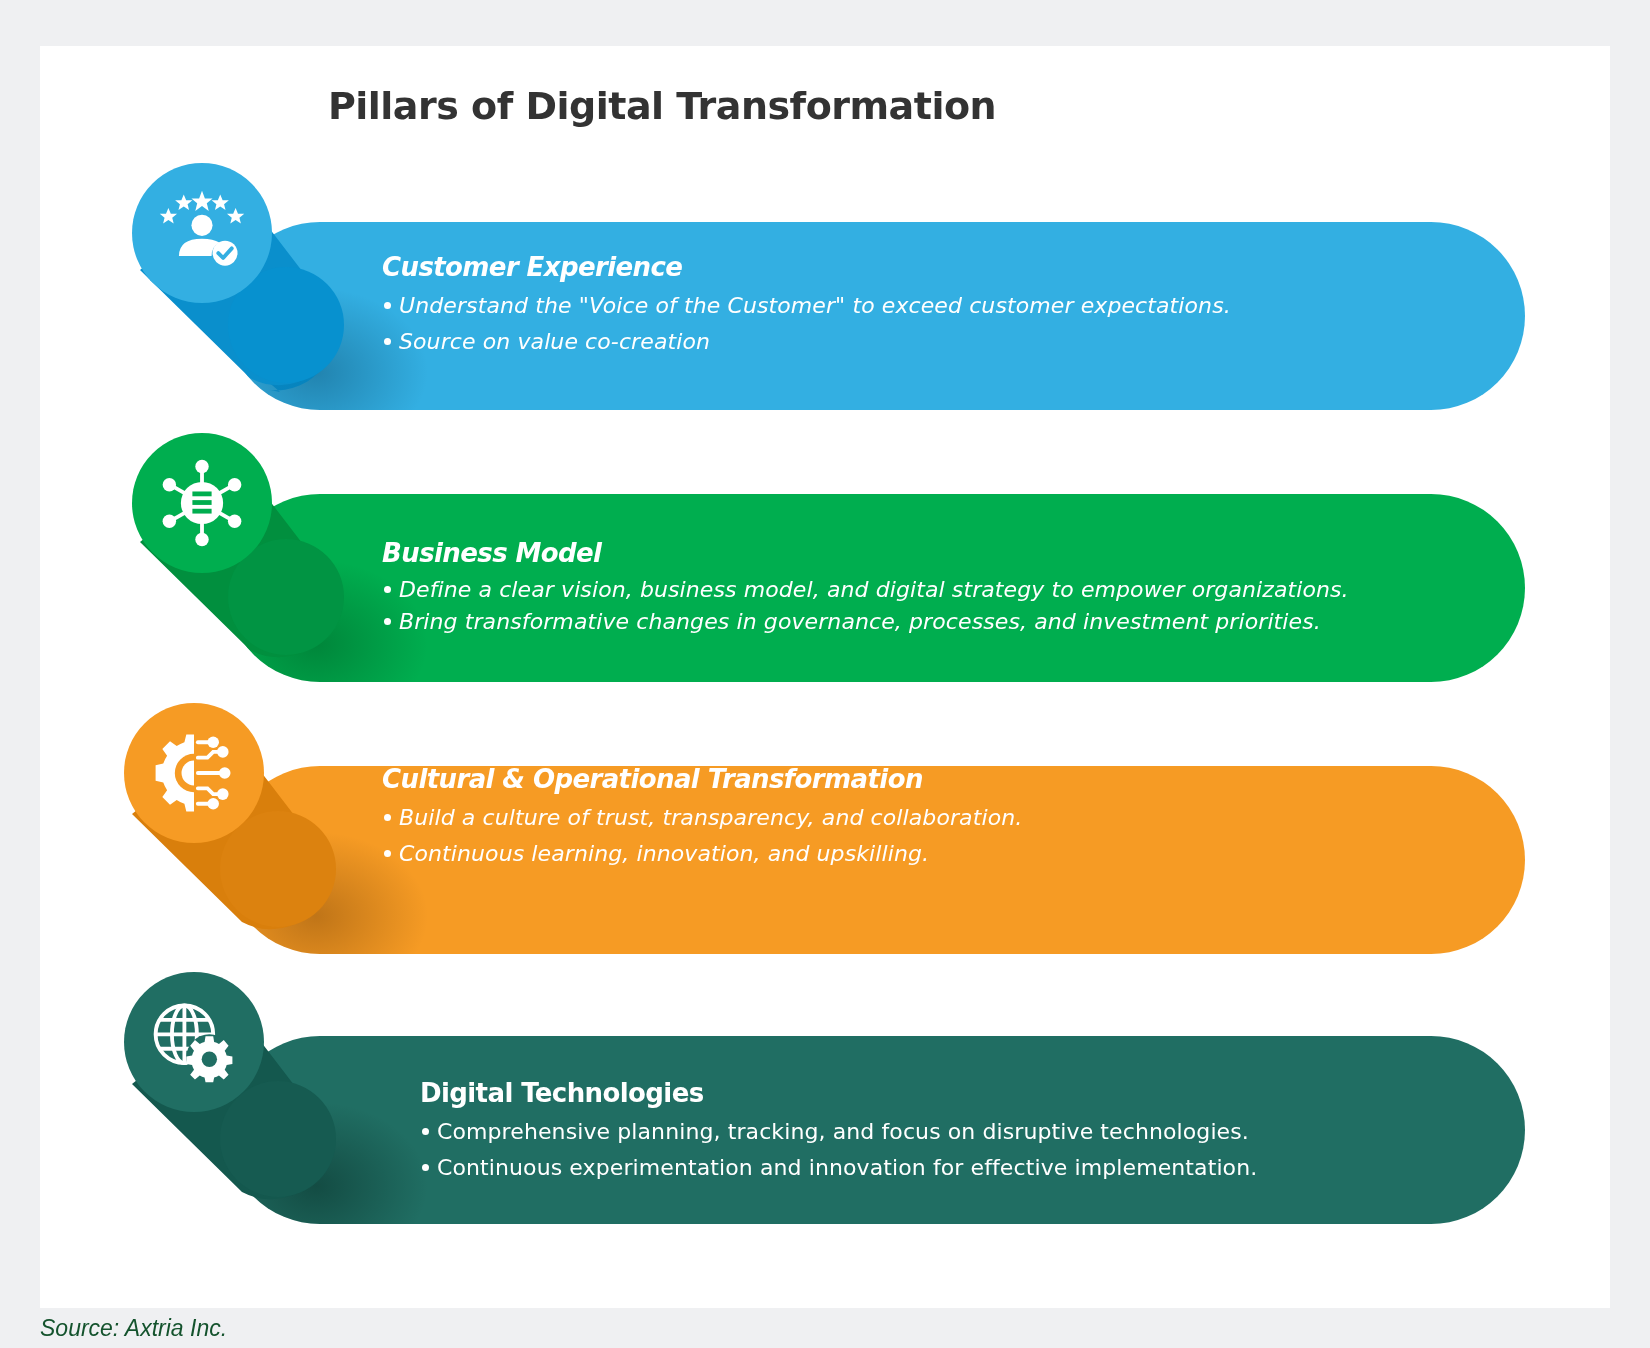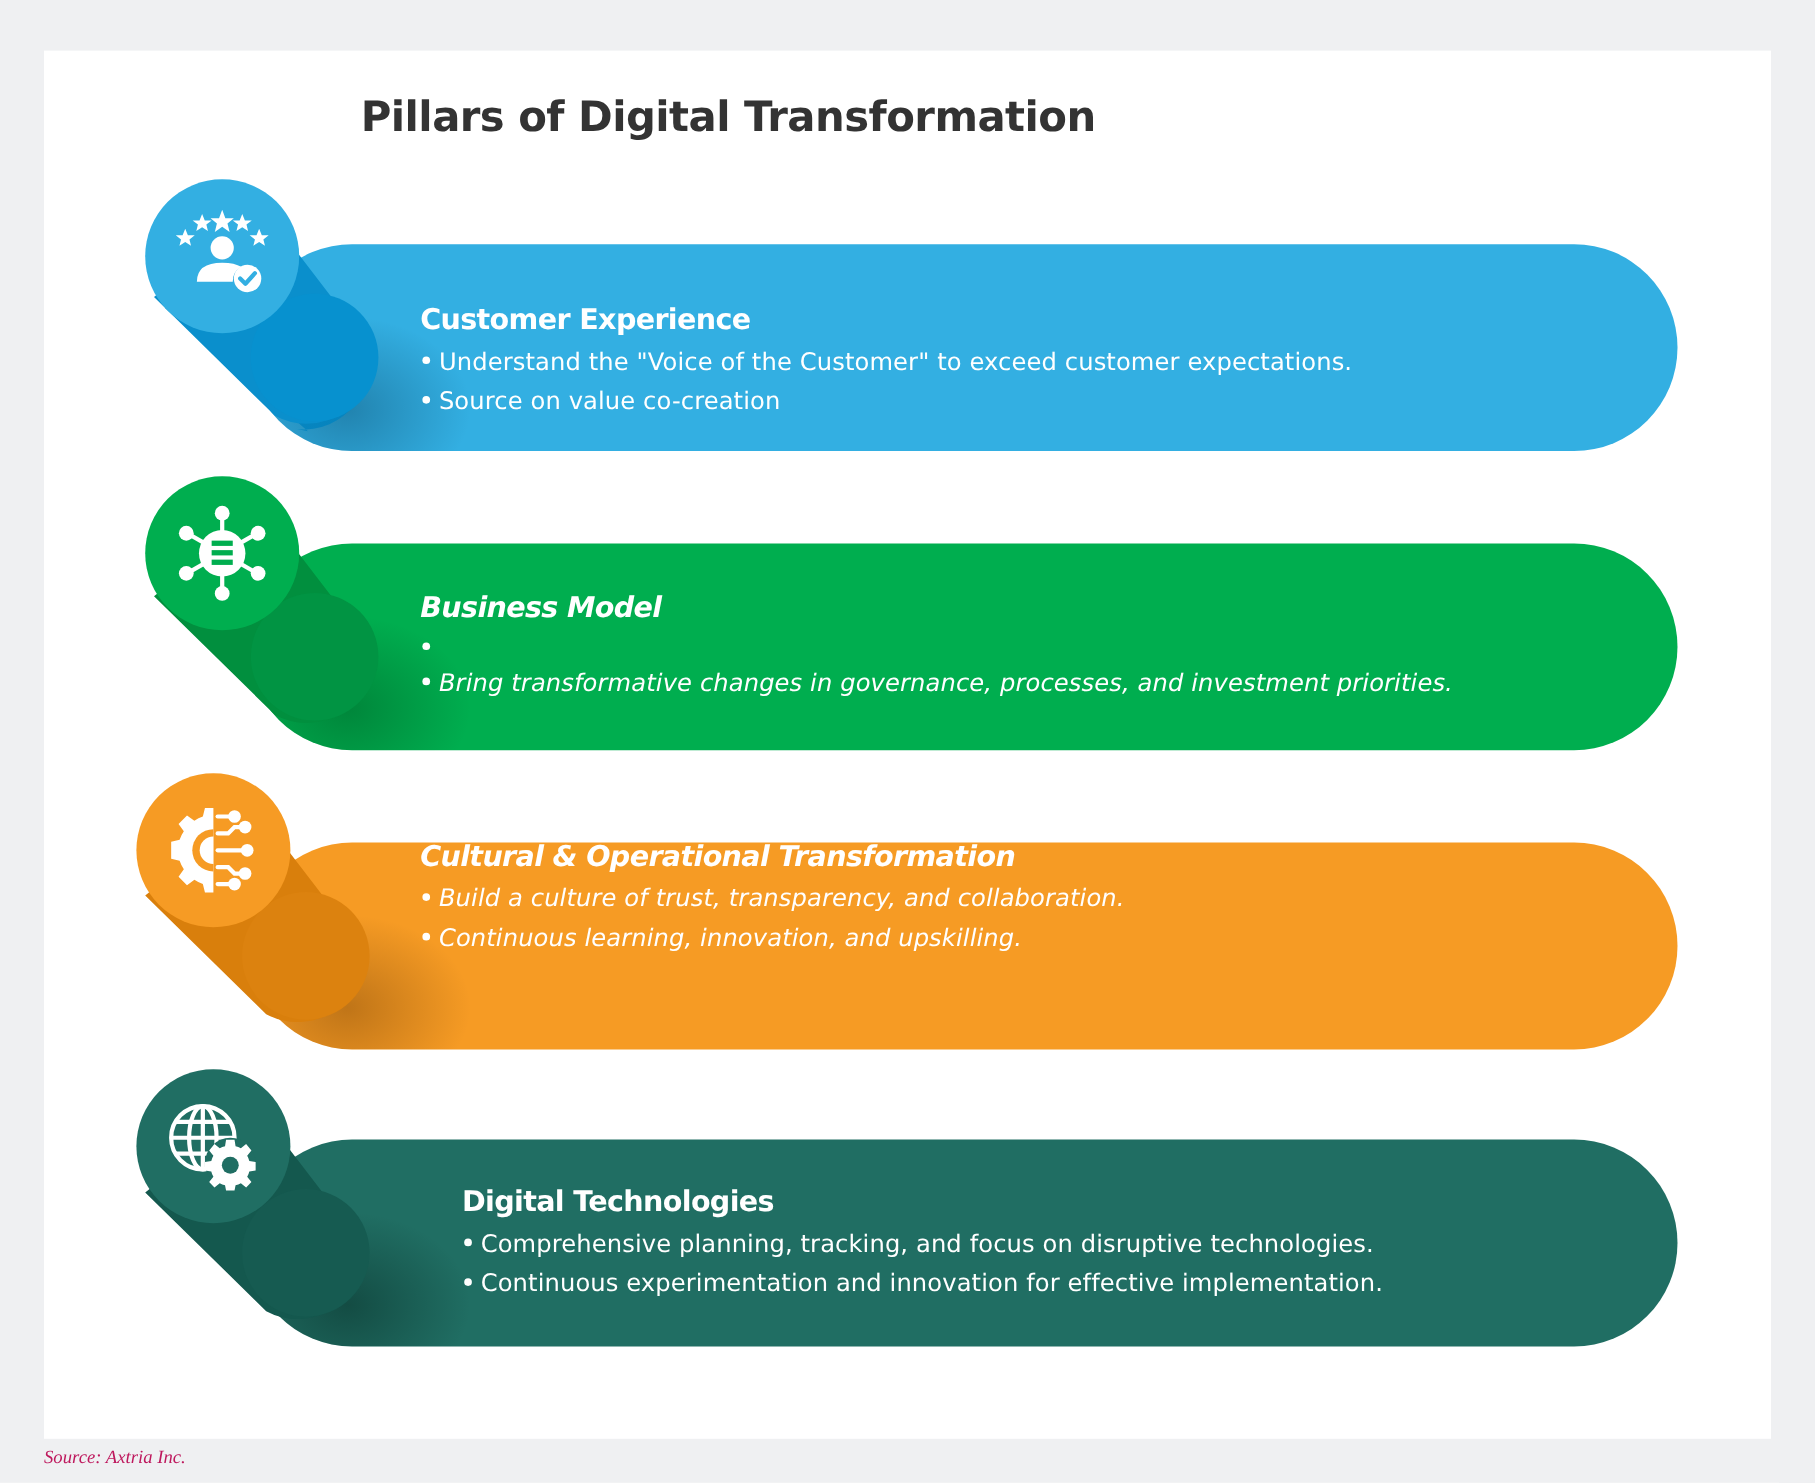--- a/index.html
+++ b/index.html
@@ -98,24 +98,24 @@
       vertical-align: middle;
       margin-right: 8px;
       margin-left: 2px;
       position: relative;
       top: -2px;
     }
     .source {
       position: absolute;
       left: 40px;
       top: 1315px;
-      font-family: Liberation Serif, serif;
+      font-family: Liberation Sans, sans-serif;
       font-style: italic;
-      font-size: 17px;
-      color: #be185d;
+      font-size: 23px;
+      color: #14532d;
     }
     .source .src-label {
       font-weight: normal;
     }
   </style>
 </head>
 <body>
 
 <div class="card"></div>
 
@@ -144,21 +144,21 @@
         <polygon points="69,10 71.5,16 78,16 73,20 74.5,26 69,22.5 63.5,26 65,20 60,16 66.5,16"></polygon>
         <polygon points="15,24 17.5,30 24,30 19,34 20.5,40 15,36.5 9.5,40 11,34 6,30 12.5,30"></polygon>
         <polygon points="85,24 87.5,30 94,30 89,34 90.5,40 85,36.5 79.5,40 81,34 76,30 82.5,30"></polygon>
         <circle cx="50" cy="42" r="11"></circle>
         <path d="M 26 74 Q 26 56 50 56 Q 62 56 68 60 A 16 16 0 0 0 60 74 Z"></path>
         <circle cx="74" cy="71" r="13"></circle>
       </g>
       <path d="M 67 71 L 72 76 L 81 66" stroke="#33afe2" stroke-width="4" fill="none" stroke-linecap="round" stroke-linejoin="round"></path>
     </svg>
   </div>
-  <div class="text-block" style="top:274px;">
+  <div class="text-block" style="top:250px;font-style:italic;">
     <div class="heading">Customer Experience</div>
     <div class="bullet"><span class="dot"></span><span>Understand the "Voice of the Customer" to exceed customer expectations.</span></div>
     <div class="bullet"><span class="dot"></span><span>Source on value co-creation</span></div>
   </div>
 </div>
 
 <div class="pillar" style="top:0;font-style:italic;">
   <div class="pill" style="top:494px;background:#00ae4f;">
     <div class="pill-shade" style="background:radial-gradient(ellipse 160px 120px at 90px 150px, rgba(0,60,20,0.35), rgba(0,0,0,0) 70%);"></div>
   </div>
@@ -184,21 +184,21 @@
       </g>
       <g fill="#00ae4f">
         <rect x="40" y="38" width="20" height="5"></rect>
         <rect x="40" y="47" width="20" height="5"></rect>
         <rect x="40" y="56" width="20" height="5"></rect>
       </g>
     </svg>
   </div>
   <div class="text-block" style="top:536px;">
     <div class="heading">Business Model</div>
-    <div class="bullet" style="line-height:32px;"><span class="dot"></span></div>
+    <div class="bullet" style="line-height:32px;"><span class="dot"></span><span>Define a clear vision, business model, and digital strategy to empower organizations.</span></div>
     <div class="bullet" style="line-height:32px;"><span class="dot"></span><span>Bring transformative changes in governance, processes, and investment priorities.</span></div>
   </div>
 </div>
 
 <div class="pillar" style="top:0;">
   <div class="pill" style="top:766px;background:#f69b24;">
     <div class="pill-shade" style="background:radial-gradient(ellipse 160px 120px at 90px 150px, rgba(90,45,0,0.35), rgba(0,0,0,0) 70%);"></div>
   </div>
   <svg style="position:absolute;left:112px;top:704px;" width="260" height="260" viewBox="0 0 260 260">
     <path d="M 20 110 L 120 30 L 218 158 A 60 60 0 0 1 130 218 Z" fill="#d97f0c"></path>

